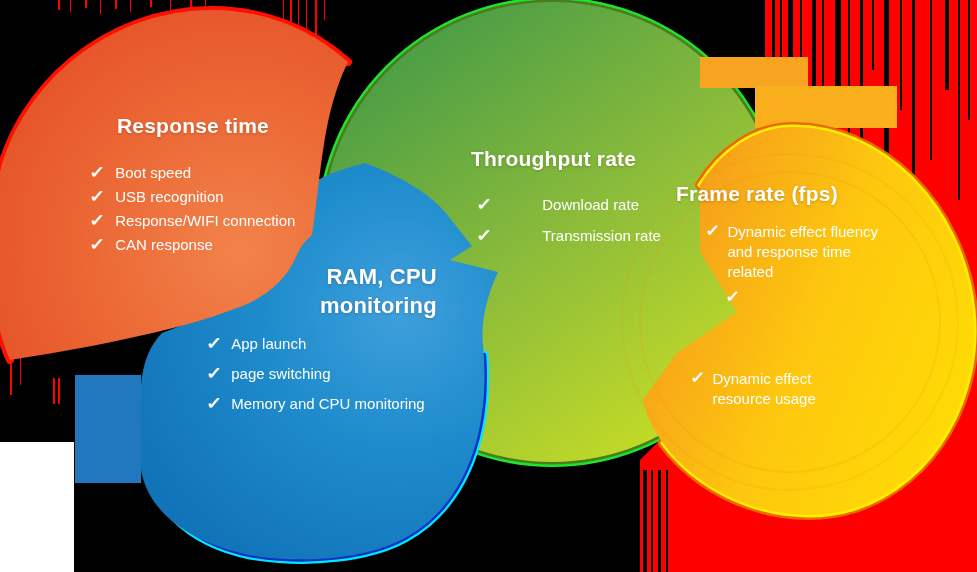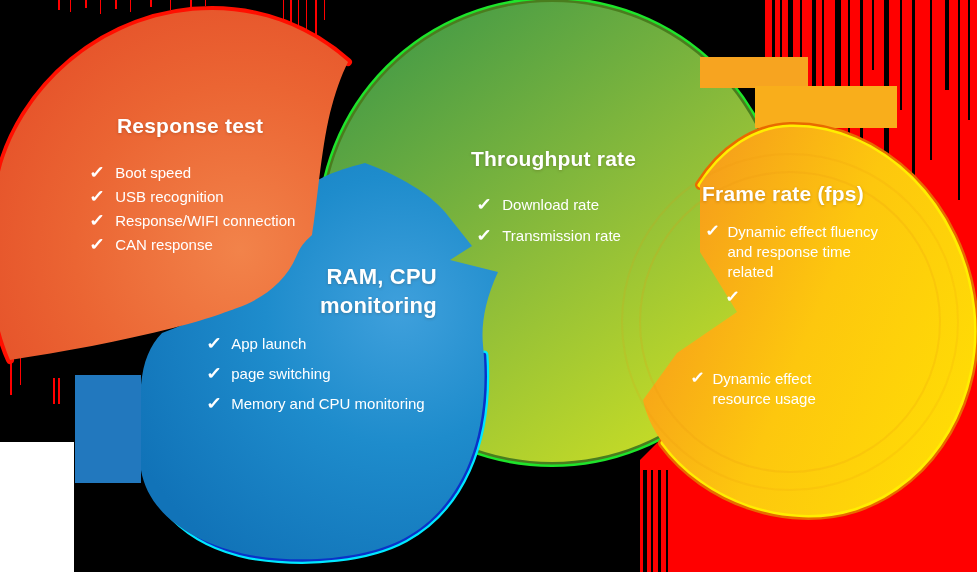--- a/index.html
+++ b/index.html
@@ -29,23 +29,23 @@
   .sec-ram-title{left:320px;top:262px;font-size:22px;line-height:29px;text-align:right;}
   .sec-ram-list{left:206px;top:335px;}
   .sec-ram-list .row{margin-bottom:13px;}
   .sec-ram-list .check{margin-right:11px;}
   .sec-ram-list .itm{white-space:nowrap;}
   
   .sec-throughput-title{left:471px;top:147px;}
   .sec-throughput-list{left:476px;top:196px;}
   .sec-throughput-list .row{margin-bottom:14px;}
   .sec-throughput-list .check{margin-right:12px;}
-  .sec-throughput-list .itm{white-space:nowrap;}
-  
-  .sec-frame-title{left:702px;top:182px;}
+  .sec-throughput-list .itm{white-space:nowrap;margin-left:40px;}
+  
+  .sec-frame-title{left:676px;top:182px;}
   .fr-bullet{position:absolute;}
   .fr-b1{left:705px;top:222px;}
   .fr-b2{left:725px;top:288px;}
   .fr-b3{left:690px;top:369px;}
   .fr-bullet .check{margin-right:9px;font-size:16px;}
   .fr-bullet .itm{line-height:20px;}
   .fr-b1 .itm{width:152px;}
   .fr-b2 .itm{width:120px;}
   .fr-b3 .itm{width:120px;}
 </style>
@@ -161,21 +161,21 @@
     </g>
 
     <g>
       <path d="M348,62 C310,28 262,10 212,10 C105,10 18,88 -2,180 C-14,240 -12,310 10,360" fill="none" stroke="#FF0F00" stroke-width="8" stroke-linecap="round"></path>
       <path d="M348,62 C310,28 262,10 212,10 C105,10 18,88 -2,180 C-14,240 -12,310 10,360 C62,352 122,341 173,328 C208,319 226,312 237,308 C263,299 286,281 296,257 C302,243 307,240 312,235 C317,205 321,150 330,113 C335,93 341,76 348,62 Z" fill="url(#gradOrange)"></path>
     </g>
 
     <rect x="0" y="442" width="74" height="130" fill="#FFFFFF"></rect>
   </svg>
 
-  <div class="section sec-title sec-response-title">Response test</div>
+  <div class="section sec-title sec-response-title">Response time</div>
   <div class="section sec-response-list">
     <div class="row">
       <span class="check">✓</span>
       <span class="itm">Boot speed</span>
     </div>
     <div class="row">
       <span class="check">✓</span>
       <span class="itm">USB recognition</span>
     </div>
     <div class="row">

